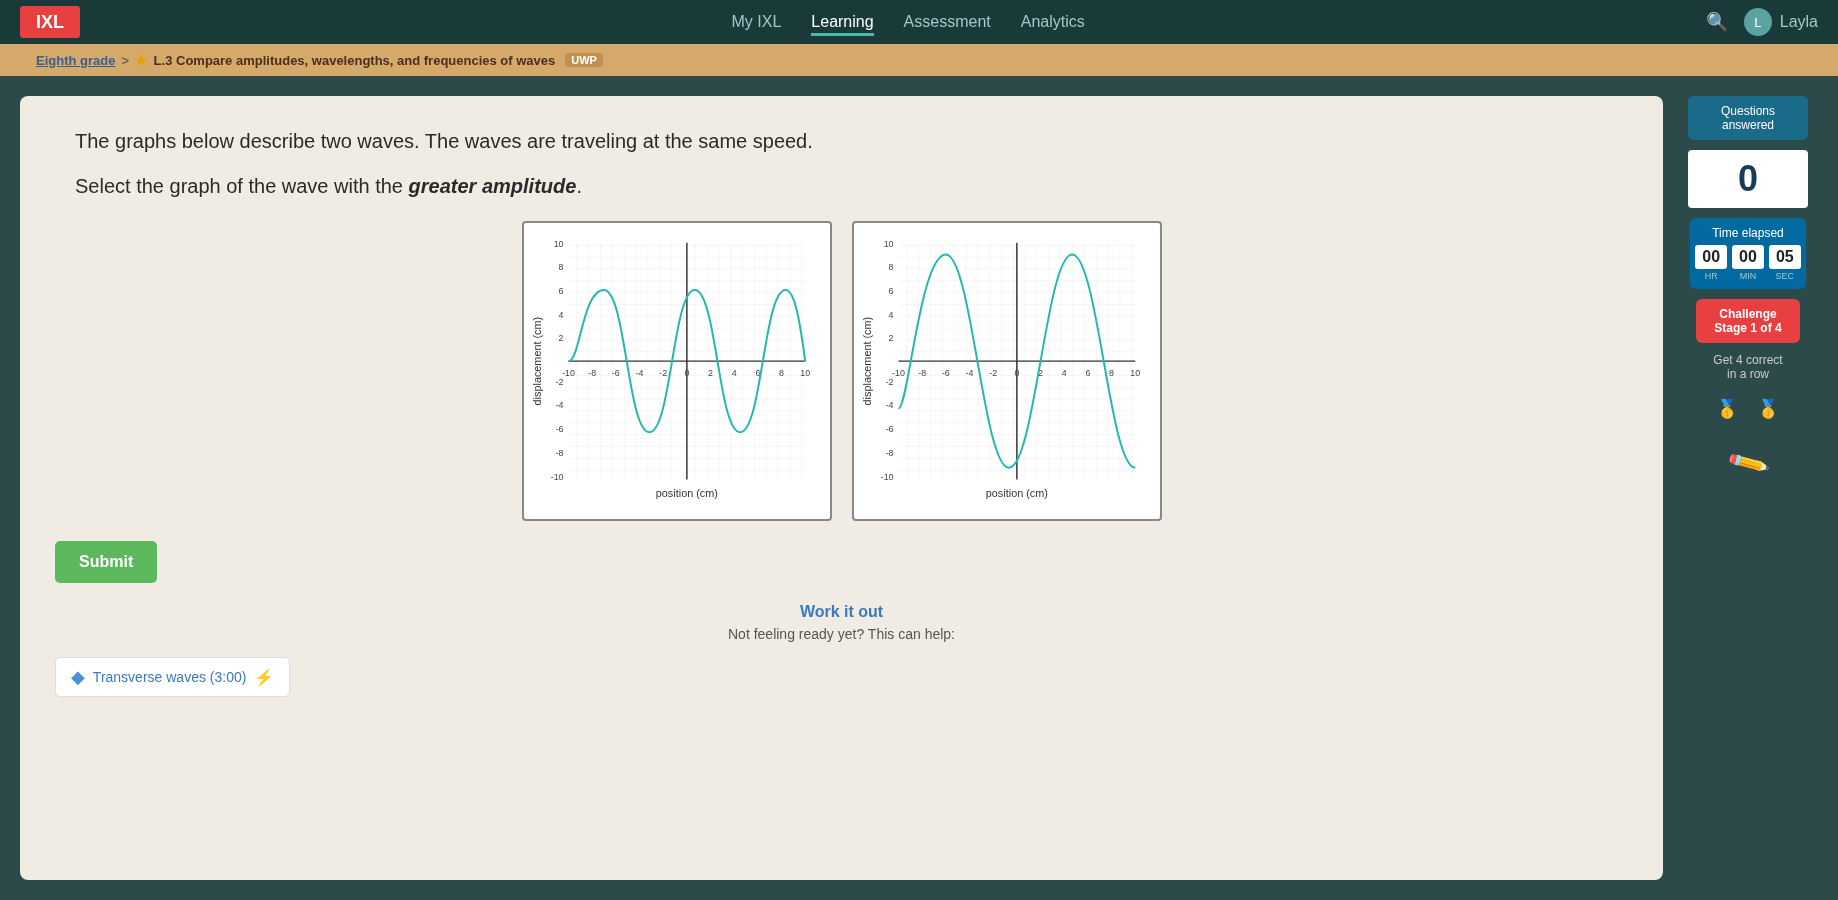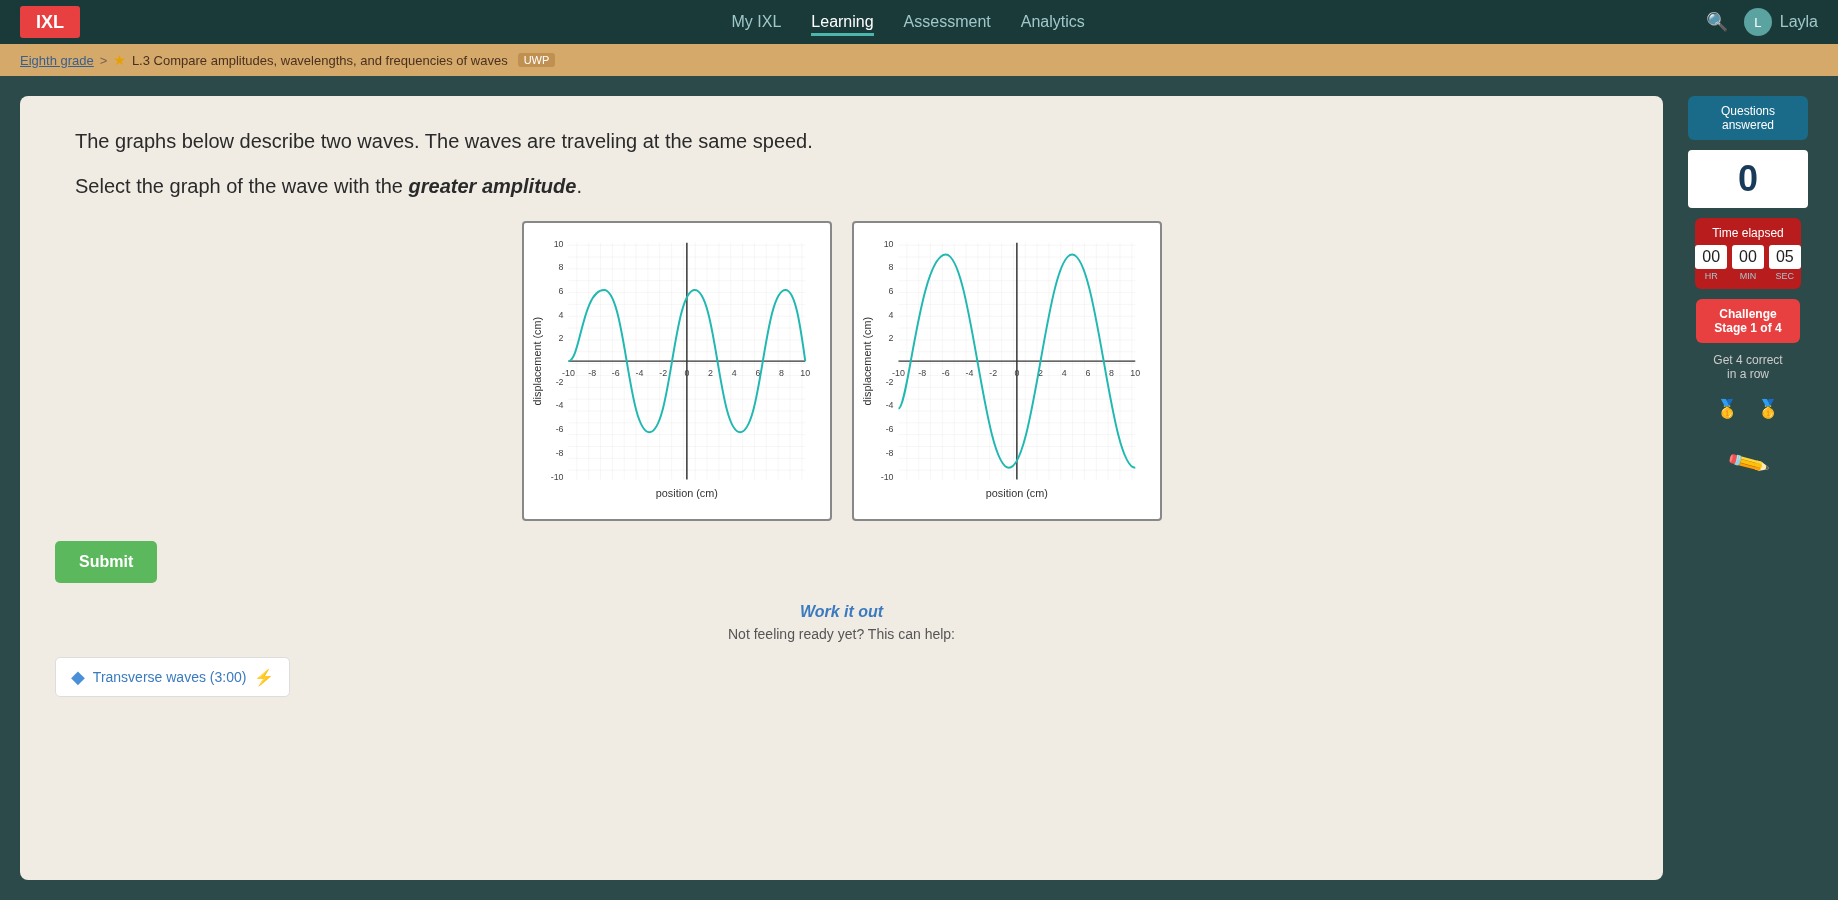--- a/index.html
+++ b/index.html
@@ -81,24 +81,25 @@
       font-size: 13px;
     }
 
     
     .breadcrumb-bar {
       width: 100%;
       height: 32px;
       background: #d4a96a;
       display: flex;
       align-items: center;
-      padding: 0 20px;
+      padding: 0 36px;
       font-size: 13px;
       color: #4a3020;
       gap: 6px;
+      font-weight: bold;
     }
     .breadcrumb-star {
       color: #e8a000;
       font-size: 14px;
     }
     .breadcrumb-sep { color: #7a6050; }
     .breadcrumb-link { color: #3a6090; cursor: pointer; text-decoration: underline; }
     .breadcrumb-uwp {
       background: #c09050;
       color: #fff;
@@ -178,21 +179,20 @@
     
     .work-it-out {
       margin-top: 20px;
       text-align: center;
     }
     .work-it-out-title {
       color: #3a7abf;
       font-size: 16px;
       font-weight: bold;
       margin-bottom: 5px;
-      font-style: italic;
     }
     .work-it-out-text {
       color: #555;
       font-size: 14px;
     }
 
     
     .resource-link {
       display: flex;
       align-items: center;
@@ -237,44 +237,44 @@
       font-weight: bold;
       color: #1a3a5a;
       background: white;
       width: 120px;
       text-align: center;
       padding: 8px;
       border-radius: 4px;
     }
 
     .time-elapsed-box {
-      background: #b91c1c;
+      background: #0369a1;
       color: white;
       border-radius: 6px;
       padding: 8px 12px;
       text-align: center;
       font-size: 12px;
-      width: 106px;
+      width: 116px;
     }
     .time-display {
       display: flex;
       gap: 5px;
       margin-top: 5px;
       justify-content: center;
     }
     .time-unit {
       display: flex;
       flex-direction: column;
       align-items: center;
     }
     .time-value {
       background: white;
       color: #222;
       font-size: 16px;
-      font-weight: normal;
+      font-weight: bold;
       padding: 3px 7px;
       border-radius: 3px;
       min-width: 28px;
       text-align: center;
     }
     .time-label {
       color: #a0c8d0;
       font-size: 9px;
       margin-top: 2px;
     }

